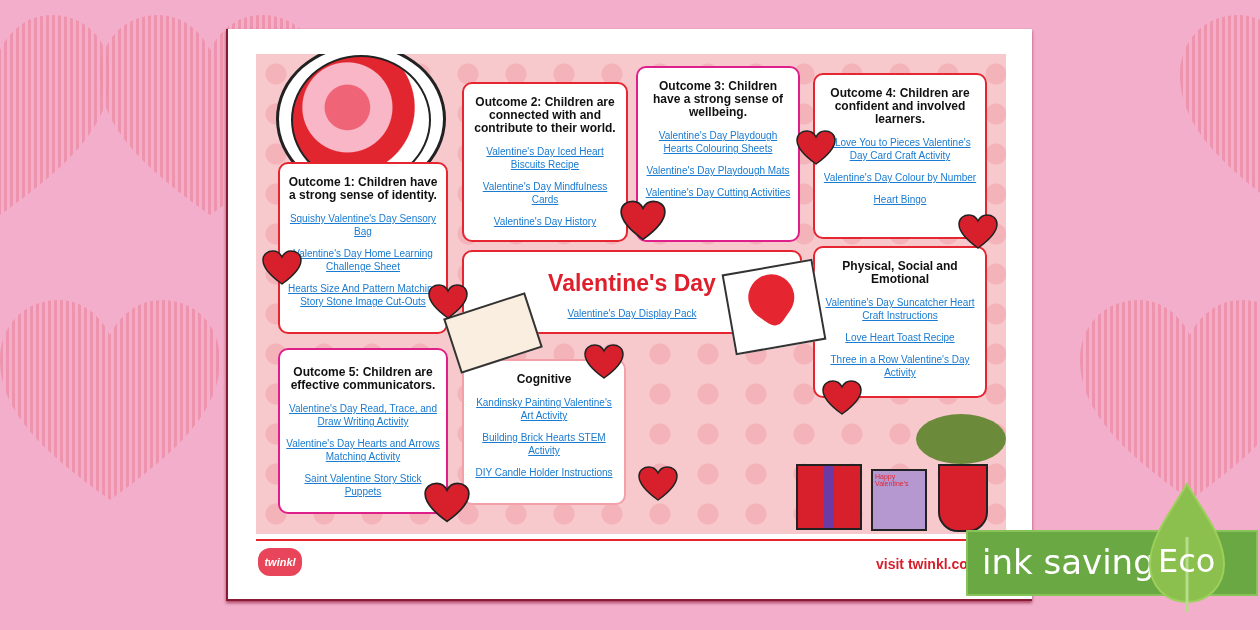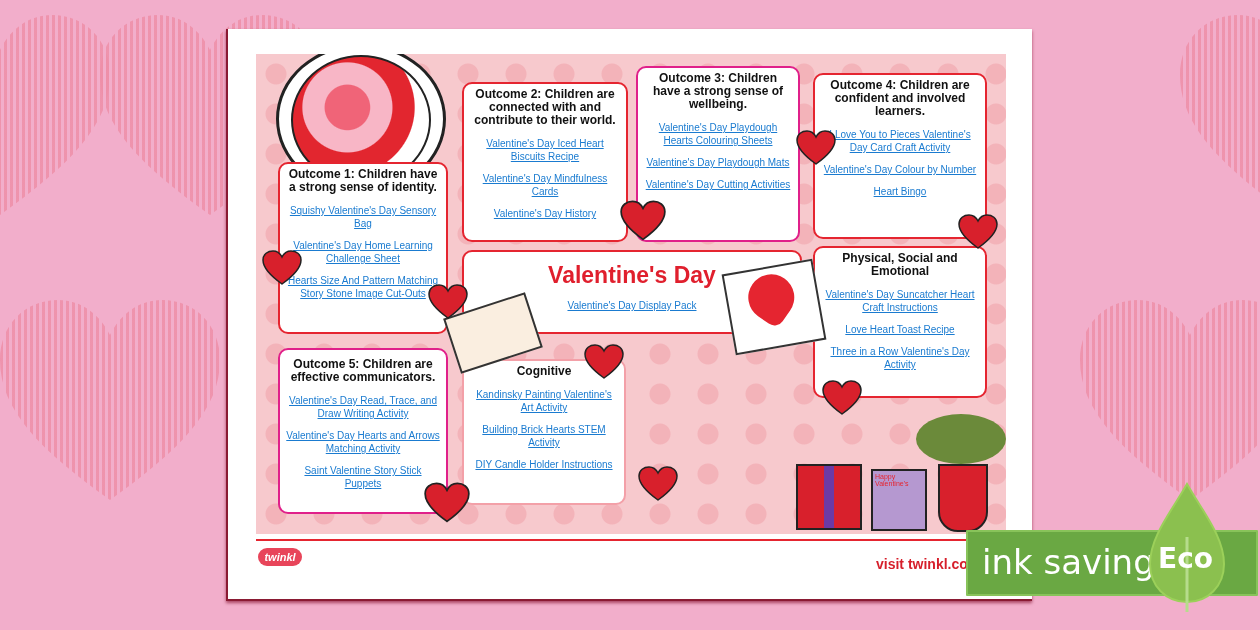--- a/index.html
+++ b/index.html
@@ -22,28 +22,28 @@
   .panel {
     position: absolute; left: 28px; top: 25px; width: 750px; height: 480px;
     background: #f7c9cd;
     background-image:
       radial-gradient(circle at 20px 20px, #f3b3b9 10px, transparent 11px);
     background-size: 48px 40px;
     overflow: hidden;
   }
   .footer-line { position: absolute; left: 28px; top: 510px; width: 778px; height: 2px; background: #e52530; }
   .twinkl-logo {
-    position: absolute; left: 30px; top: 519px; width: 44px; height: 18px;
+    position: absolute; left: 30px; top: 519px; width: 44px; height: 28px;
     background: #e8455a; border-radius: 12px; color: #fff; font-size: 11px; font-weight: bold;
     display: flex; align-items: center; justify-content: center; font-style: italic;
   }
   .visit { position: absolute; left: 648px; top: 527px; font-size: 14px; color: #d61f2b; font-weight: bold; }
   .card {
     position: absolute; background: #fff; border: 2px solid #e52530; border-radius: 10px;
-    text-align: center; padding: 4px 6px;
+    text-align: center; padding: 12px 6px;
   }
   .card.pink { border-color: #e0208a; }
   .card h3 { font-size: 12px; font-weight: bold; color: #111; line-height: 13px; margin-bottom: 10px; }
   .card a {
     display: block; color: #1a7bd0; text-decoration: underline; font-size: 10px; line-height: 13px; margin-bottom: 9px;
   }
   .title-card h1 { font-size: 23px; color: #e01f2d; font-weight: bold; margin: 6px 0 10px; }
   .heart {
     position: absolute; width: 40px; height: 36px;
   }
@@ -58,21 +58,21 @@
     position: absolute; background: #faeee0; border: 2px solid #333;
   }
   .eco {
     position: absolute; left: 966px; top: 530px; width: 292px; height: 66px;
     background: #6aa843; border-radius: 1px; border: 2px solid #88c35a;
   }
   .eco-text { position: absolute; left: 14px; top: 10px; color: #fff; font-size: 34px; font-family: "DejaVu Sans", sans-serif; }
   .leaf {
     position: absolute; left: 1148px; top: 482px; width: 78px; height: 130px;
   }
-  .eco-label { position: absolute; left: 1158px; top: 542px; color: #fff; font-weight: bold; font-size: 28px; font-family: "DejaVu Sans", sans-serif; }
+  .eco-label { position: absolute; left: 1158px; top: 542px; color: #fff; font-weight: normal; font-size: 32px; font-family: "DejaVu Sans", sans-serif; }
   .gift { position: absolute; }
 </style>
 </head>
 <body>
 
 <div class="bg-heart" style="left:-110px;top:15px;"></div>
 <div class="bg-heart" style="left:100px;top:15px;"></div>
 <div class="bg-heart" style="left:0px;top:300px;"></div>
 <div class="bg-heart" style="left:1180px;top:15px;"></div>
 <div class="bg-heart" style="left:1080px;top:300px;"></div>

